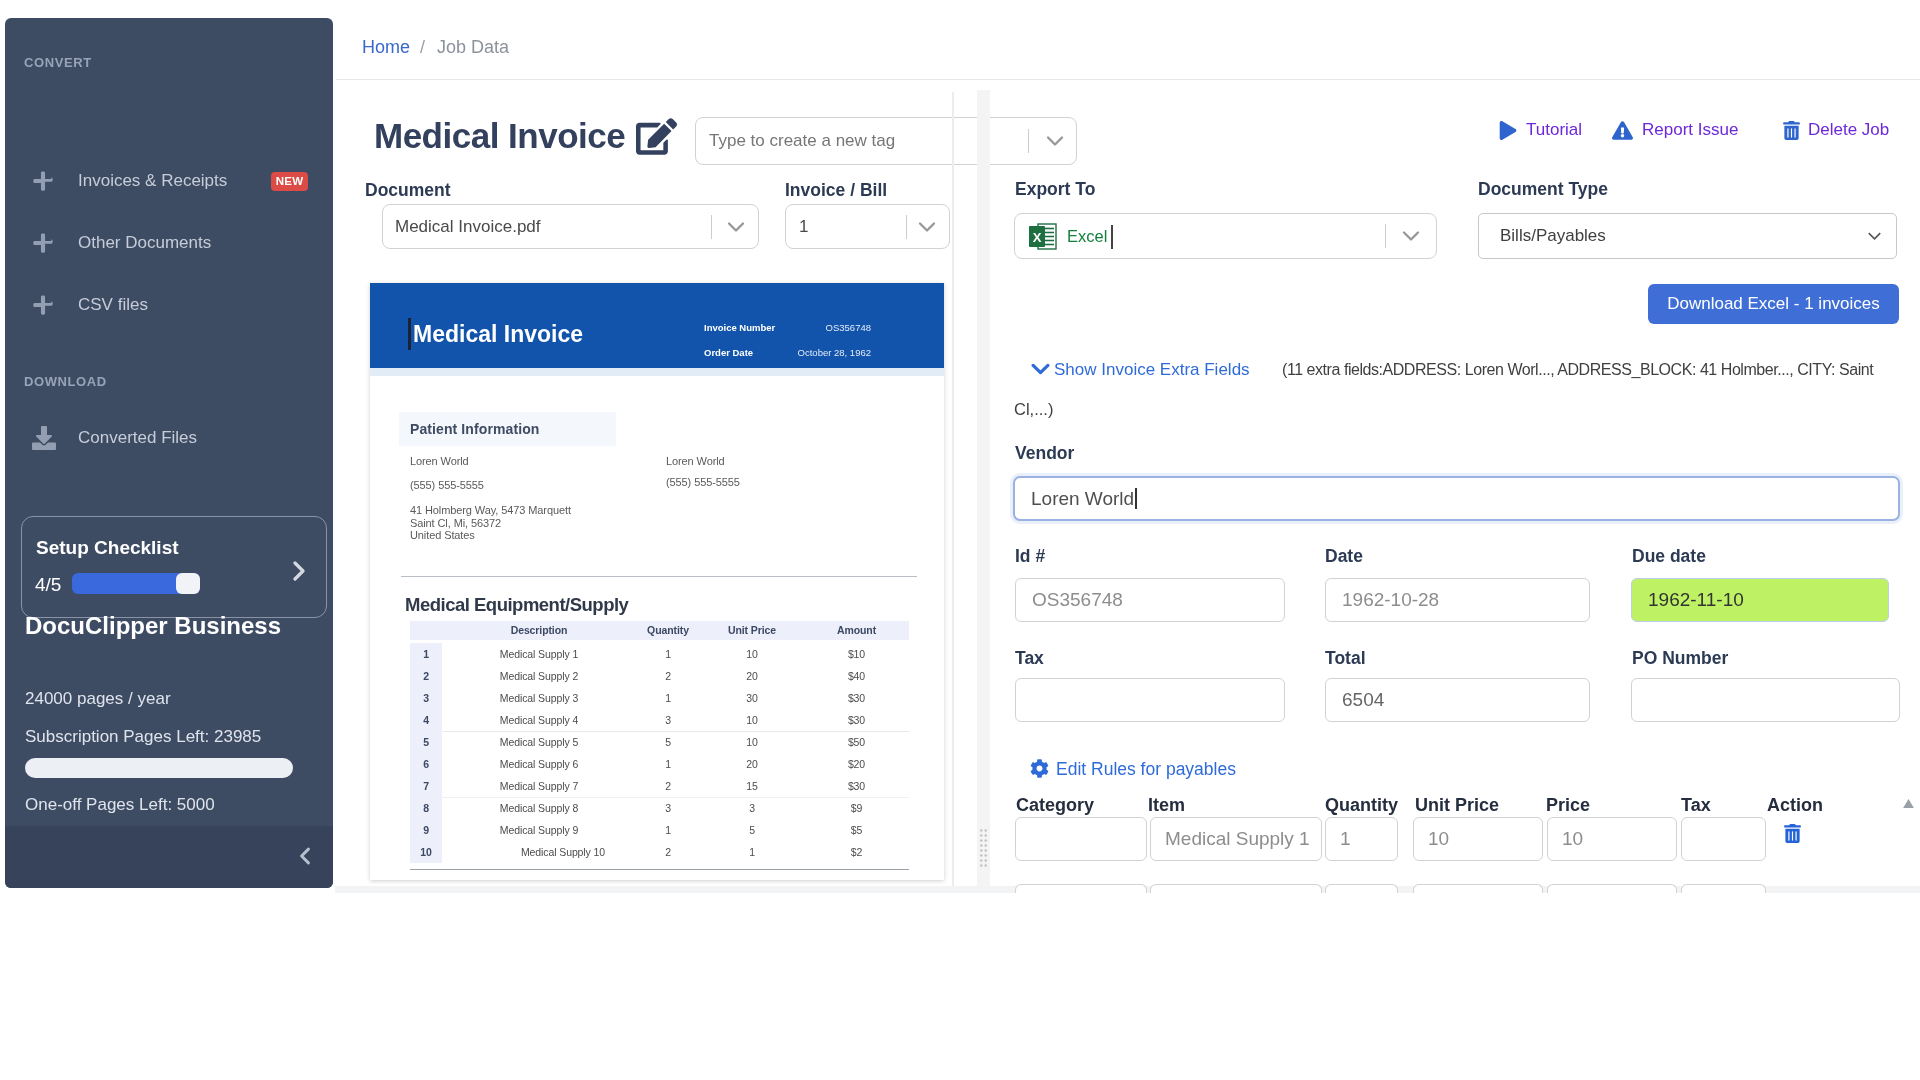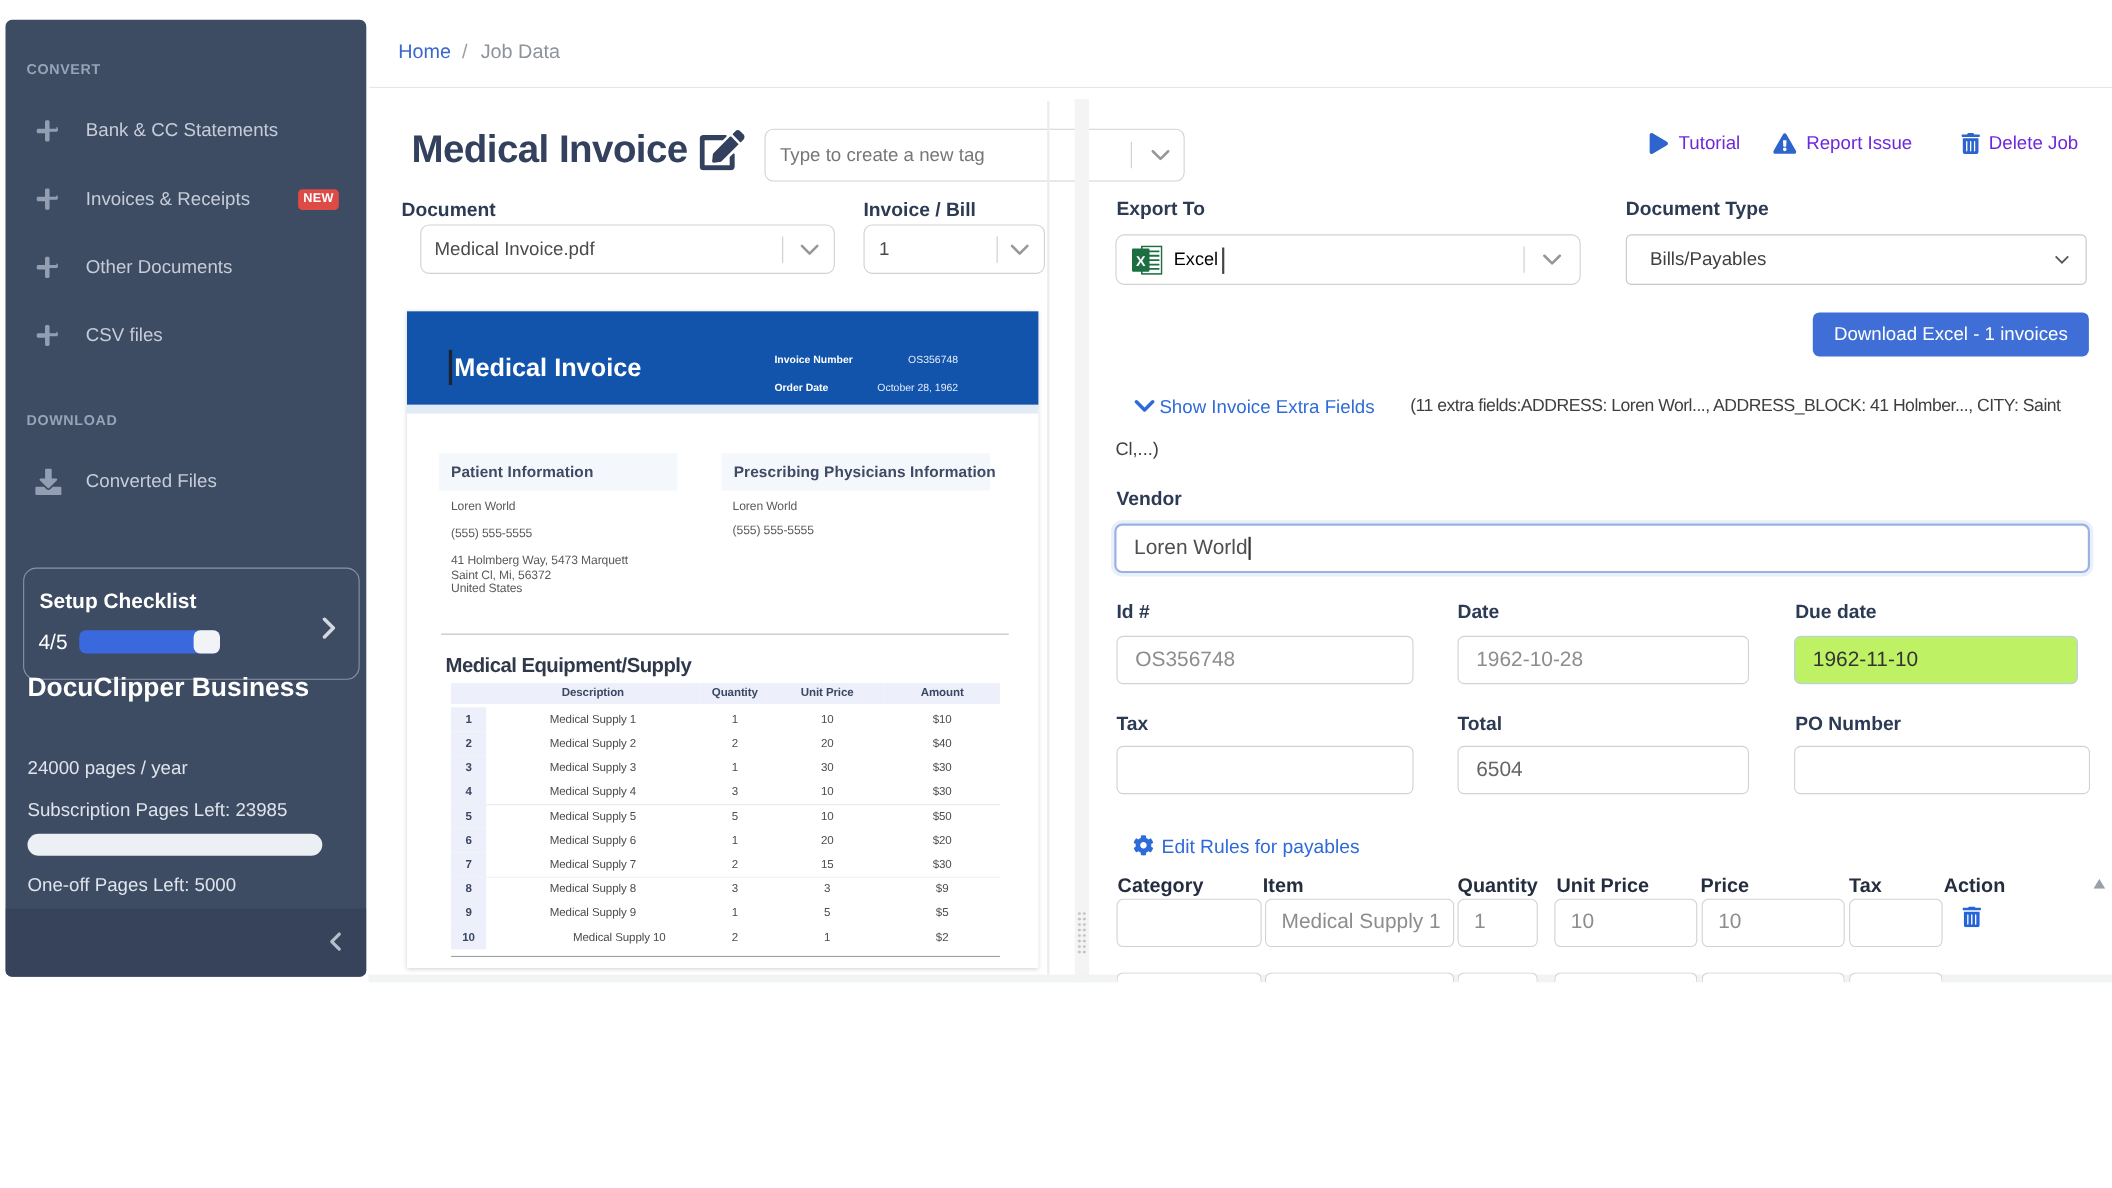--- a/index.html
+++ b/index.html
@@ -64,26 +64,20 @@
 .input .tx { position:absolute; left:16px; top:50%; transform:translateY(-50%); font-size:19px; color:#8d8d8d; white-space:nowrap; }
 .blue-link { color:#2f6bd8; font-size:19px; }
 .rp-hdr { position:absolute; font-size:18px; font-weight:bold; color:#252e3f; }
 </style>
 </head>
 <body>
 
 <div id="sidebar">
   <div class="side-label" style="top:37px;">CONVERT</div>
 
-  <div class="side-item" style="top:86px;">
-    <svg width="22" height="22" viewBox="0 0 448 512">
-        <path d="M416 208H272V64c0-17.67-14.33-32-32-32h-32c-17.67 0-32 14.33-32 32v144H32c-17.67 0-32 14.33-32 32v32c0 17.67 14.33 32 32 32h144v144c0 17.67 14.33 32 32 32h32c17.67 0 32-14.33 32-32V272h144c17.67 0 32-14.33 32-32v-32c0-17.67-14.33-32-32-32z"></path>
-      </svg>
-    <div class="txt">Bank &amp; CC Statements</div>
-  </div>
   <div class="side-item" style="top:148px;">
     <svg width="22" height="22" viewBox="0 0 448 512">
         <path d="M416 208H272V64c0-17.67-14.33-32-32-32h-32c-17.67 0-32 14.33-32 32v144H32c-17.67 0-32 14.33-32 32v32c0 17.67 14.33 32 32 32h144v144c0 17.67 14.33 32 32 32h32c17.67 0 32-14.33 32-32V272h144c17.67 0 32-14.33 32-32v-32c0-17.67-14.33-32-32-32z"></path>
       </svg>
     <div class="txt">Invoices &amp; Receipts</div>
     <div class="badge-new">NEW</div>
   </div>
   <div class="side-item" style="top:272px;">
     <svg width="22" height="22" viewBox="0 0 448 512">
         <path d="M416 208H272V64c0-17.67-14.33-32-32-32h-32c-17.67 0-32 14.33-32 32v144H32c-17.67 0-32 14.33-32 32v32c0 17.67 14.33 32 32 32h144v144c0 17.67 14.33 32 32 32h32c17.67 0 32-14.33 32-32V272h144c17.67 0 32-14.33 32-32v-32c0-17.67-14.33-32-32-32z"></path>
@@ -189,21 +183,20 @@
     <div style="position:absolute; left:38px; top:35px; width:3px; height:32px; background:#1b2436;"></div>
     <div style="position:absolute; left:43px; top:38px; font-size:23px; font-weight:bold; color:#fff;">Medical Invoice</div>
     <div class="ph-lbl" style="left:334px; top:39px;">Invoice Number</div>
     <div class="ph-val" style="top:39px;">OS356748</div>
     <div class="ph-lbl" style="left:334px; top:64px;">Order Date</div>
     <div class="ph-val" style="top:64px;">October 28, 1962</div>
   </div>
   <div id="paper-gap"></div>
 
   <div class="info-bar" style="left:29px; top:129px; width:217px;">Patient Information</div>
-  <div class="info-bar" style="left:286px; top:129px; width:244px;">Prescribing Physicians Information</div>
 
   <div class="inv-txt" style="left:40px; top:172px;">Loren World</div>
   <div class="inv-txt" style="left:40px; top:196px;">(555) 555-5555</div>
   <div class="inv-txt" style="left:40px; top:221px; line-height:12.5px;">41 Holmberg Way, 5473 Marquett<br>Saint Cl, Mi, 56372<br>United States</div>
 
   <div class="inv-txt" style="left:296px; top:172px;">Loren World</div>
   <div class="inv-txt" style="left:296px; top:193px;">(555) 555-5555</div>
 
   <div id="inv-hr"></div>
   <div style="position:absolute; left:35px; top:311px; font-size:18.5px; letter-spacing:-0.5px; font-weight:bold; color:#30394a;">Medical Equipment/Supply</div>
@@ -277,21 +270,21 @@
     <g stroke="#1d6f42" stroke-width="1.6">
         <line x1="11" y1="5.5" x2="25" y2="5.5"></line>
         <line x1="11" y1="9.5" x2="25" y2="9.5"></line>
         <line x1="11" y1="13.5" x2="25" y2="13.5"></line>
         <line x1="11" y1="17.5" x2="25" y2="17.5"></line>
         <line x1="11" y1="21.5" x2="25" y2="21.5"></line>
       </g>
     <rect x="0" y="3" width="16" height="21" fill="#1d6f42" rx="1"></rect>
     <text x="8" y="19" font-size="13" font-weight="bold" fill="#fff" text-anchor="middle" font-family="Liberation Sans">X</text>
   </svg>
-  <div class="val" style="left:52px; color:#000000; font-size:16.5px;">Excel</div>
+  <div class="val" style="left:52px; color:#15803d; font-size:16.5px;">Excel</div>
   <div style="position:absolute; left:96px; top:11px; width:1.5px; height:24px; background:#444;"></div>
   <div class="sep" style="right:50px;"></div>
   <svg class="chev" style="right:16px;" width="18" height="11" viewBox="0 0 18 11">
       <path class="chev-d" d="M2 2 L9 9 L16 2"></path>
     </svg>
 </div>
 <div class="lbl" style="left:1478px; top:179px;">Document Type</div>
 <div class="box" style="left:1478px; top:213px; width:419px; height:46px; border-radius:5px; border-color:#c8c8c8;">
   <div class="val" style="left:21px; color:#3f3f3f;">Bills/Payables</div>
   <svg class="chev" style="right:14px;" width="15" height="9" viewBox="0 0 18 11">

